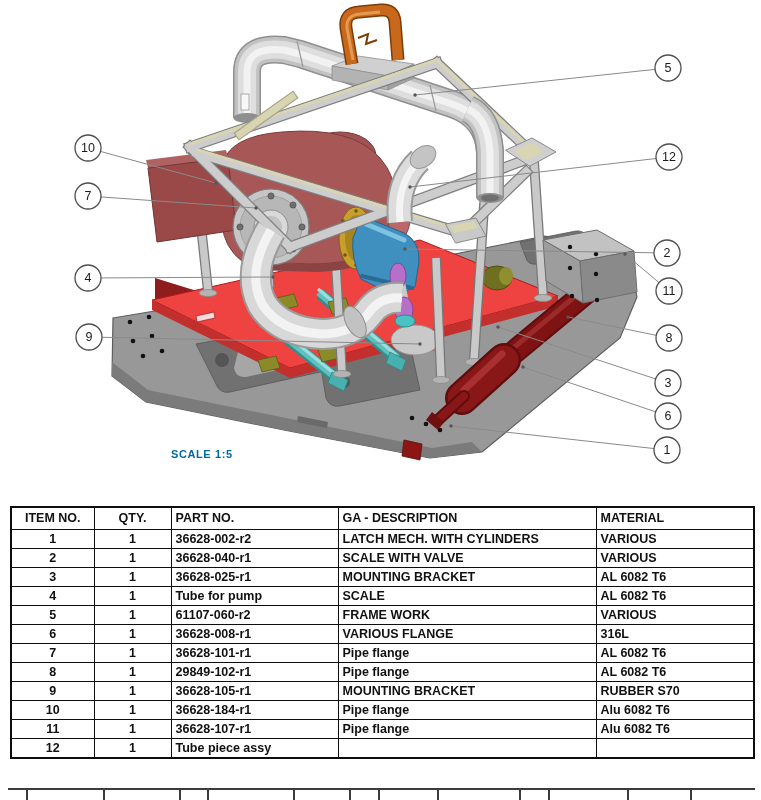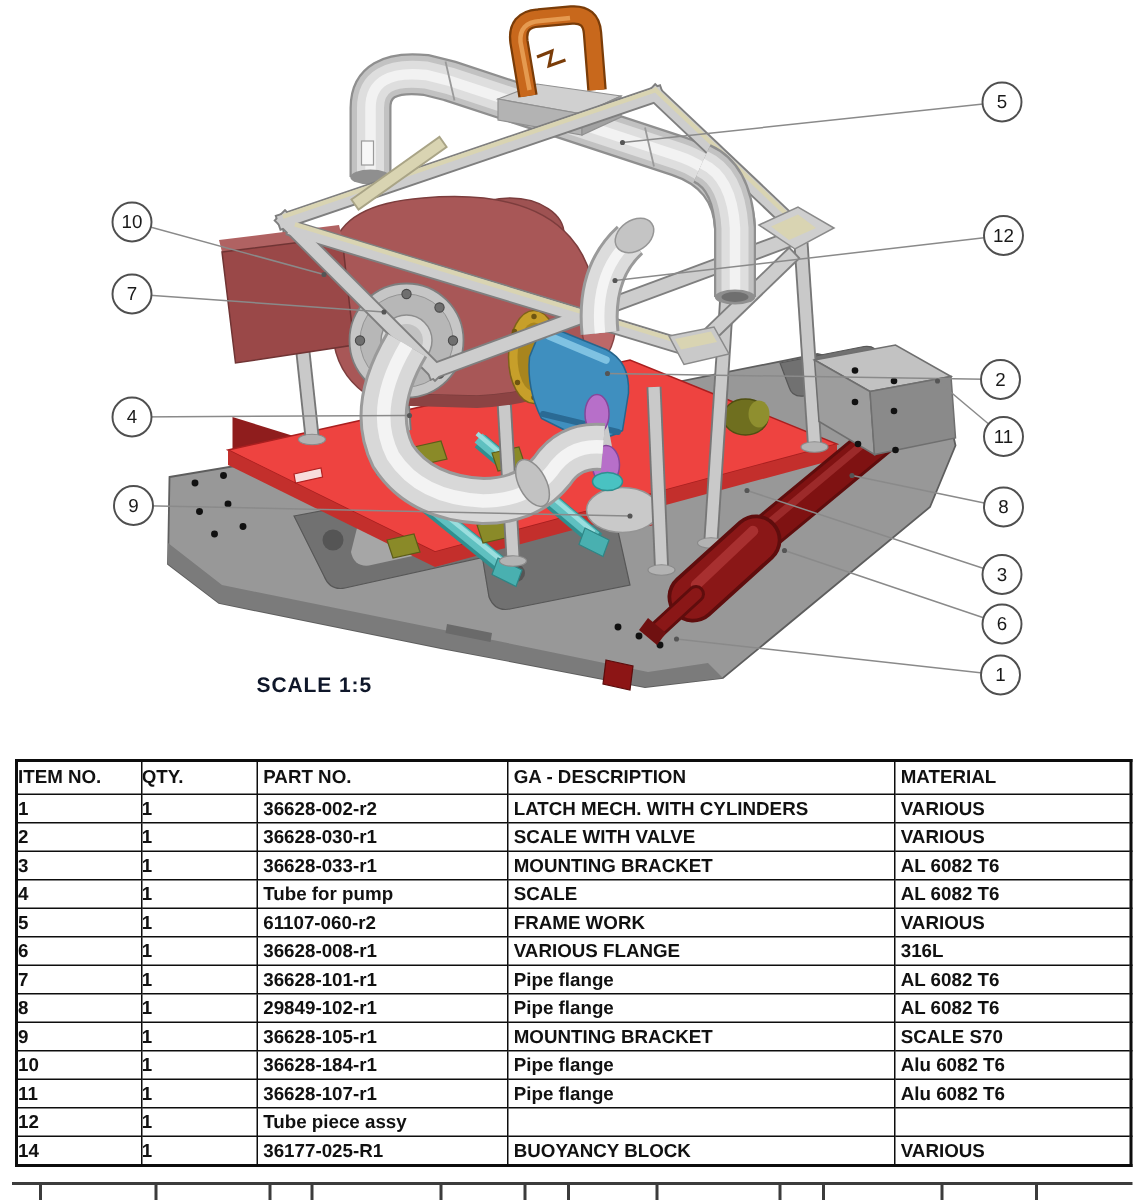--- a/index.html
+++ b/index.html
@@ -1,40 +1,40 @@
 <!DOCTYPE html>
 <html style="--red-plate: #ee4340; --maroon: #a85757; --dark-red: #7f1212; --blue: #3f8fbf; --gold: #c79f2a; --teal: #5fc0c0; --purple: #b76fc9; --orange: #c8681c; --frame-gray: #cdcdcd; --base-gray: #989898; --pipe-gray: #d8d8d8; --balloon-stroke: #4f4f4f; --leader: #8a8a8a;"><head>
 <meta charset="utf-8">
 <style>
   html,body{margin:0;padding:0;background:#ffffff;}
   .stage{position:relative;width:761px;height:800px;background:#fff;overflow:hidden;
          font-family:"Liberation Sans",sans-serif;}
   
   #drawing{position:absolute;left:0;top:0;}
-  .scale-label{position:absolute;left:171px;top:448px;font-size:14px;font-weight:bold;
-               letter-spacing:.6px;color:#0f172a;text-align:center;}
+  .scale-label{position:absolute;left:171px;top:448px;font-size:11px;font-weight:bold;
+               letter-spacing:.6px;color:#0369a1;text-align:center;}
   
   .red-f{fill:var(--red-plate,#ee4340);}
   .maroon-f{fill:var(--maroon,#a85757);}
   .blue-f{fill:var(--blue,#3f8fbf);}
   .gold-f{fill:var(--gold,#c79f2a);}
   .purple-f{fill:var(--purple,#b76fc9);}
   .balloon-c{fill:#ffffff;stroke:var(--balloon-stroke,#4f4f4f);stroke-width:1.3;}
   .balloon-t{font:12.5px "Liberation Sans",sans-serif;fill:#1a1a1a;text-anchor:middle;}
   .leader{stroke:var(--leader,#8a8a8a);stroke-width:1;}
   
   .bom{position:absolute;left:10px;top:506px;}
   table.bom-t{border-collapse:collapse;table-layout:fixed;width:743px;
               border:2.5px solid #0d0d0d;}
   table.bom-t th,table.bom-t td{border:1.6px solid #0d0d0d;height:18px;
       font-family:"Liberation Sans",sans-serif;font-size:12.5px;font-weight:700;
       color:#111;padding:0 0 0 4px;white-space:nowrap;overflow:hidden;line-height:1;
       text-align:left;vertical-align:middle;}
   table.bom-t th{height:21px;}
-  table.bom-t .cc{padding:0;}
+  table.bom-t .cc{text-align:center;padding:0;}
   
   .ruler{position:absolute;left:8px;top:788px;width:747px;height:2px;background:#3c3c3c;}
   .tick{position:absolute;top:790px;width:2px;height:10px;background:#3c3c3c;}
 </style>
 </head>
 <body>
 <div class="stage">
 
 <svg id="drawing" width="761" height="495" viewBox="0 0 761 495">
 
@@ -339,28 +339,28 @@
           <tr>
             <td class="cc">1</td>
             <td class="cc">1</td>
             <td>36628-002-r2</td>
             <td>LATCH MECH. WITH CYLINDERS</td>
             <td>VARIOUS</td>
           </tr>
           <tr>
             <td class="cc">2</td>
             <td class="cc">1</td>
-            <td>36628-030-r1</td>
+            <td>36628-040-r1</td>
             <td>SCALE WITH VALVE</td>
             <td>VARIOUS</td>
           </tr>
           <tr>
             <td class="cc">3</td>
             <td class="cc">1</td>
-            <td>36628-033-r1</td>
+            <td>36628-025-r1</td>
             <td>MOUNTING BRACKET</td>
             <td>AL 6082 T6</td>
           </tr>
           <tr>
             <td class="cc">4</td>
             <td class="cc">1</td>
             <td>Tube for pump</td>
             <td>SCALE</td>
             <td>AL 6082 T6</td>
           </tr>
@@ -390,21 +390,21 @@
             <td class="cc">1</td>
             <td>29849-102-r1</td>
             <td>Pipe flange</td>
             <td>AL 6082 T6</td>
           </tr>
           <tr>
             <td class="cc">9</td>
             <td class="cc">1</td>
             <td>36628-105-r1</td>
             <td>MOUNTING BRACKET</td>
-            <td>SCALE S70</td>
+            <td>RUBBER S70</td>
           </tr>
           <tr>
             <td class="cc">10</td>
             <td class="cc">1</td>
             <td>36628-184-r1</td>
             <td>Pipe flange</td>
             <td>Alu 6082 T6</td>
           </tr>
           <tr>
             <td class="cc">11</td>
@@ -412,27 +412,20 @@
             <td>36628-107-r1</td>
             <td>Pipe flange</td>
             <td>Alu 6082 T6</td>
           </tr>
           <tr>
             <td class="cc">12</td>
             <td class="cc">1</td>
             <td>Tube piece assy</td>
             <td></td>
             <td></td>
-          </tr>
-          <tr>
-            <td class="cc">14</td>
-            <td class="cc">1</td>
-            <td>36177-025-R1</td>
-            <td>BUOYANCY BLOCK</td>
-            <td>VARIOUS</td>
           </tr>
         </tbody>
   </table>
 </div>
 
 <div class="ruler"></div>
 <div id="ticks">
       <div class="tick" style="left: 26px;"></div>
       <div class="tick" style="left: 103px;"></div>
       <div class="tick" style="left: 179px;"></div>

